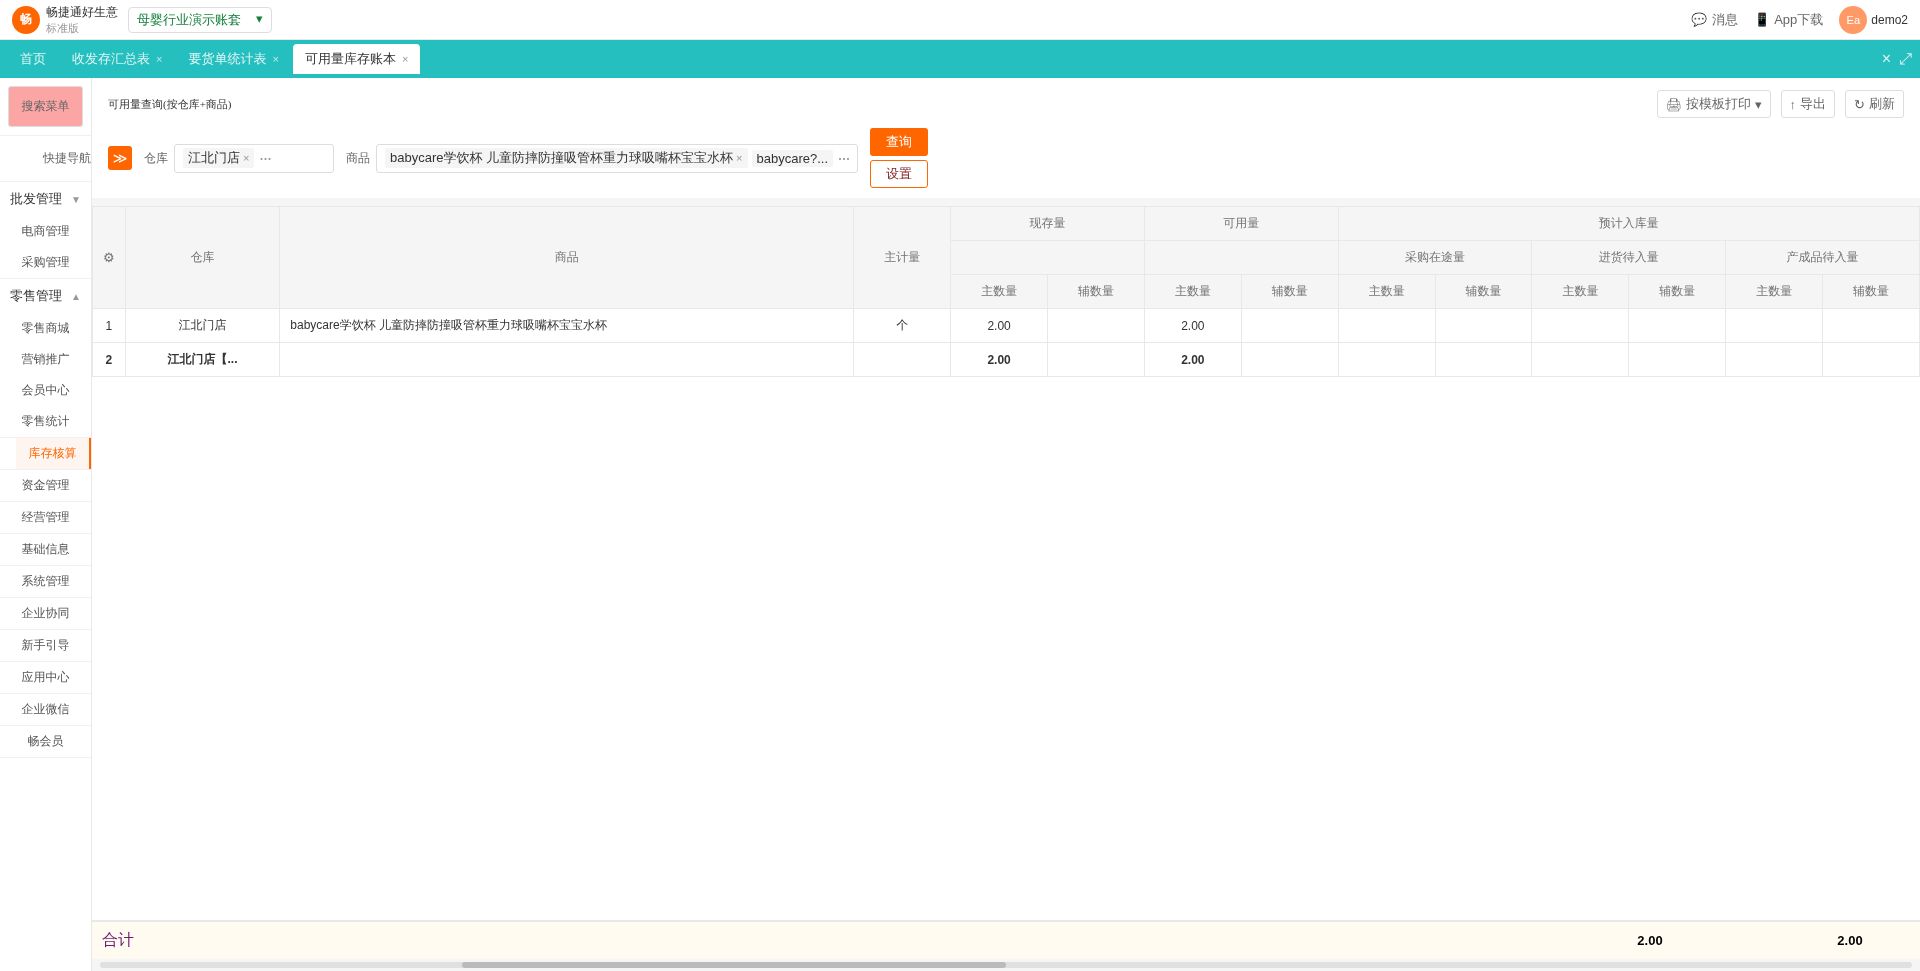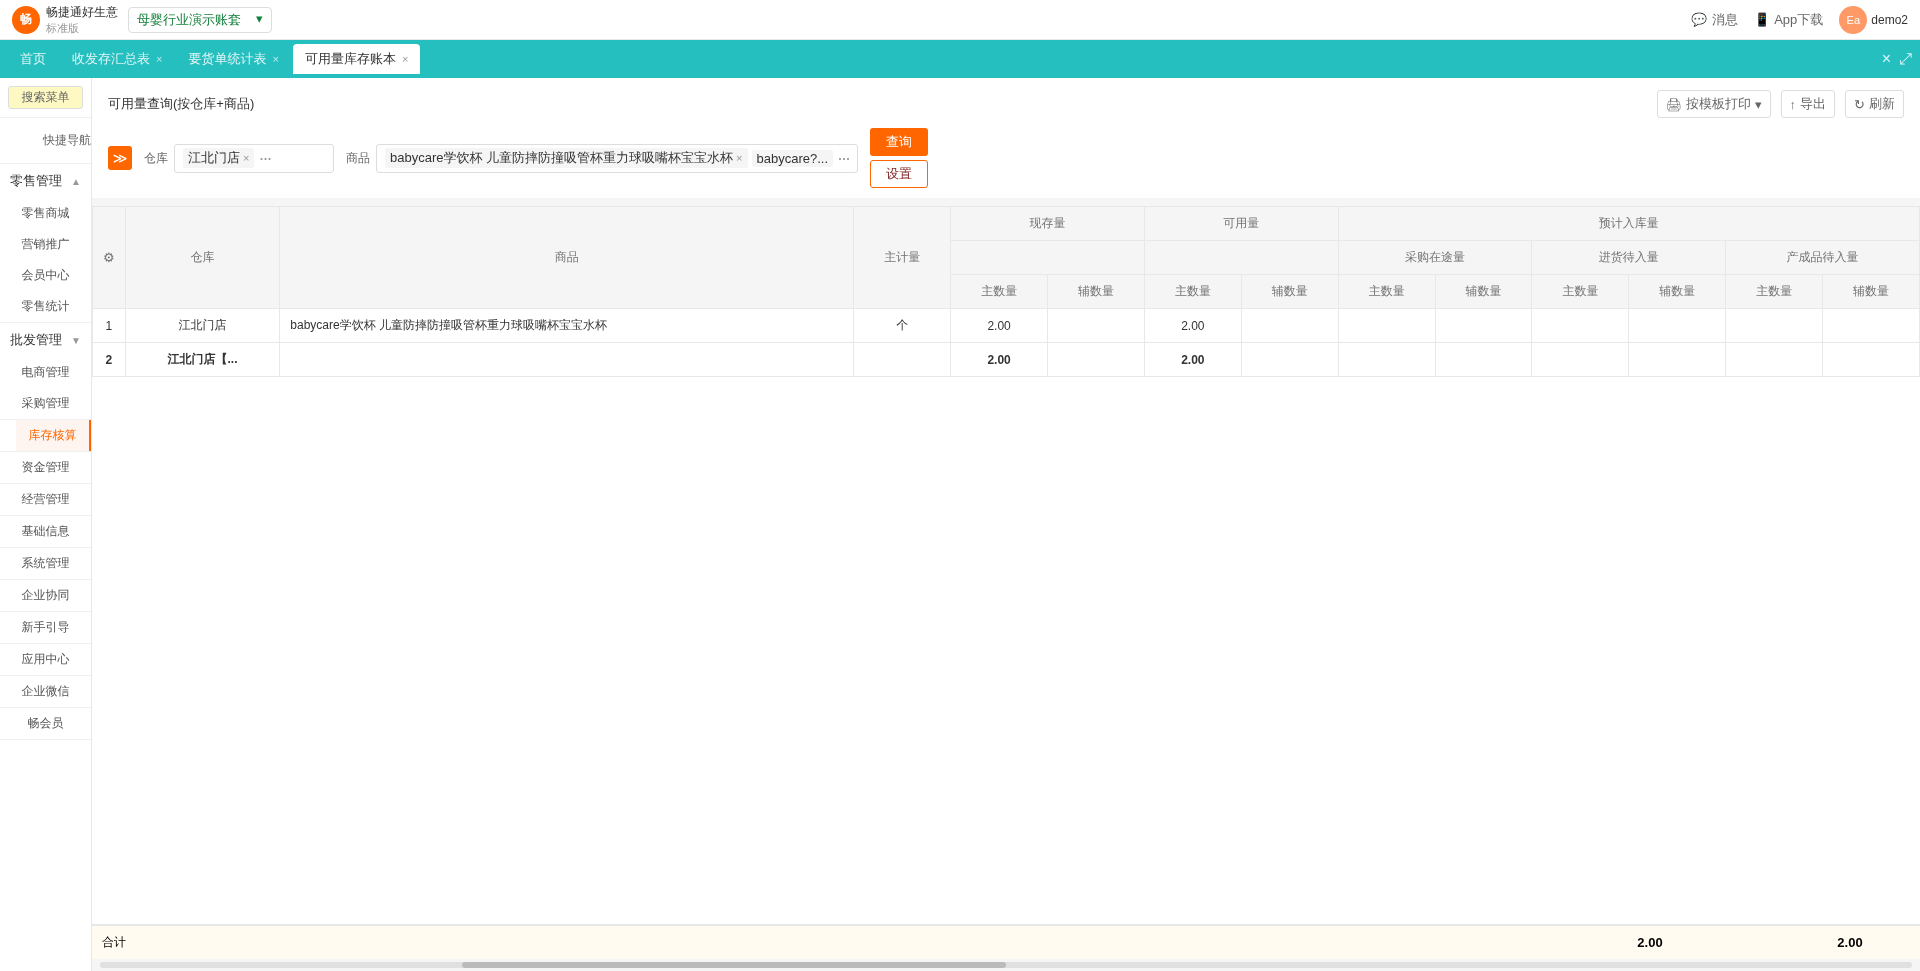--- a/index.html
+++ b/index.html
@@ -75,22 +75,22 @@
       flex-direction: column;
       overflow-y: auto;
       flex-shrink: 0;
     }
     .sidebar-search {
       padding: 8px;
       border-bottom: 1px solid #f0f0f0;
     }
     .sidebar-search-btn {
       width: 100%;
-      padding: 2px 0;
-      background: #fef9c3;
+      padding: 11px 0;
+      background: #fca5a5;
       border: 1px solid #ddd;
       border-radius: 3px;
       color: #666;
       font-size: 12px;
       cursor: pointer;
       text-align: center;
     }
     .sidebar-nav {
       padding: 6px 0;
       border-bottom: 1px solid #f0f0f0;
@@ -141,21 +141,21 @@
 
     
     .page-header {
       background: #fff;
       padding: 12px 16px 0 16px;
       display: flex;
       align-items: center;
       justify-content: space-between;
       flex-shrink: 0;
     }
-    .page-title { font-size: 13px; font-weight: 500; color: #333; }
+    .page-title { font-size: 11px; font-weight: 500; color: #333; font-family: Liberation Serif, serif; }
     .page-actions { display: flex; align-items: center; gap: 10px; }
     .action-btn {
       display: flex; align-items: center; gap: 4px;
       color: #666; font-size: 12px; cursor: pointer; padding: 4px 8px;
       border: 1px solid #ddd; border-radius: 3px; background: #fff;
     }
 
     
     .filter-bar {
       background: #fff;
@@ -225,21 +225,21 @@
 
     
     .table-footer {
       background: #fffbf0;
       border-top: 2px solid #e8e8e8;
       display: flex;
       align-items: center;
       padding: 8px 10px;
       flex-shrink: 0;
     }
-    .footer-label { width: 120px; font-weight: 500; color: #000000; font-size: 12px; }
+    .footer-label { width: 120px; font-weight: 500; color: #701a75; font-size: 16px; }
 
     
     .table-scroll-bar {
       background: #f5f5f5; height: 12px; flex-shrink: 0;
       display: flex; align-items: center; padding: 0 8px;
     }
     .scroll-track {
       flex: 1; height: 6px; background: #e0e0e0; border-radius: 3px; position: relative;
     }
     .scroll-thumb {
@@ -308,36 +308,36 @@
   <div class="sidebar">
     <div class="sidebar-search">
       <button class="sidebar-search-btn">搜索菜单</button>
     </div>
     <div class="sidebar-nav">
       <div class="sidebar-nav-item">快捷导航</div>
     </div>
 
     <div class="sidebar-section">
       <div class="sidebar-section-header">
+        <span>批发管理</span>
+        <span class="arrow">▼</span>
+      </div>
+      <div class="sidebar-item">电商管理</div>
+      <div class="sidebar-item">采购管理</div>
+    </div>
+
+    <div class="sidebar-section">
+      <div class="sidebar-section-header">
         <span>零售管理</span>
         <span class="arrow">▲</span>
       </div>
       <div class="sidebar-item">零售商城</div>
       <div class="sidebar-item">营销推广</div>
       <div class="sidebar-item">会员中心</div>
       <div class="sidebar-item">零售统计</div>
-    </div>
-
-    <div class="sidebar-section">
-      <div class="sidebar-section-header">
-        <span>批发管理</span>
-        <span class="arrow">▼</span>
-      </div>
-      <div class="sidebar-item">电商管理</div>
-      <div class="sidebar-item">采购管理</div>
     </div>
 
     <div class="sidebar-section">
       <div class="sidebar-item active">库存核算</div>
     </div>
 
     <div class="sidebar-section">
       <div class="sidebar-item">资金管理</div>
     </div>
     <div class="sidebar-section">

